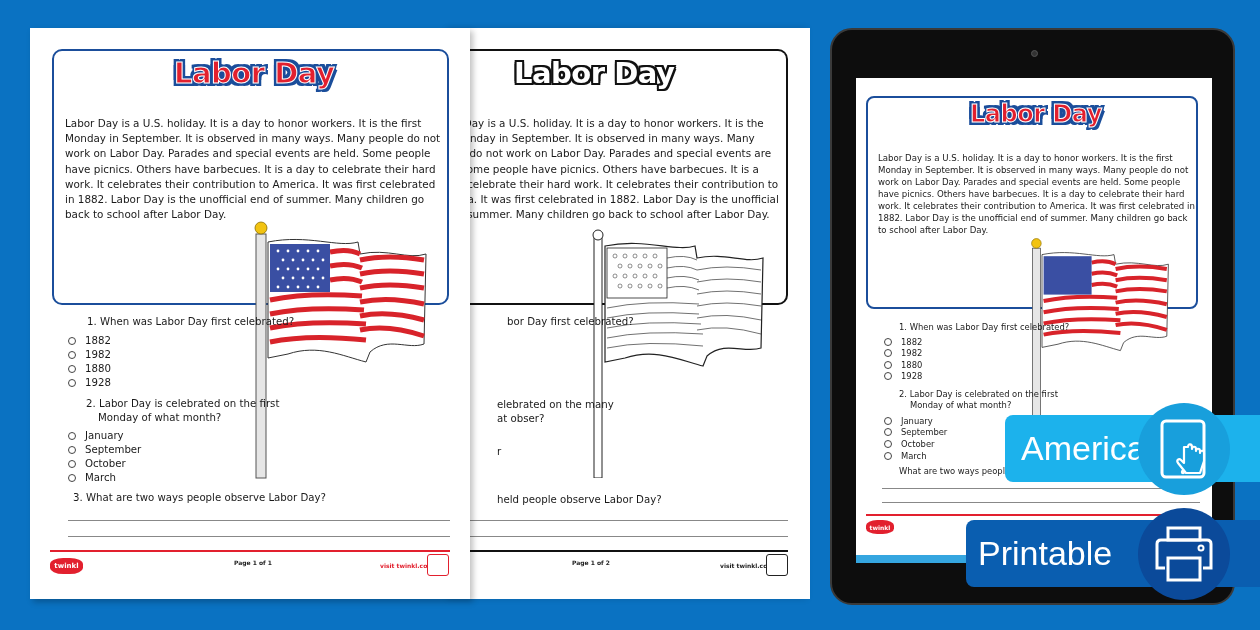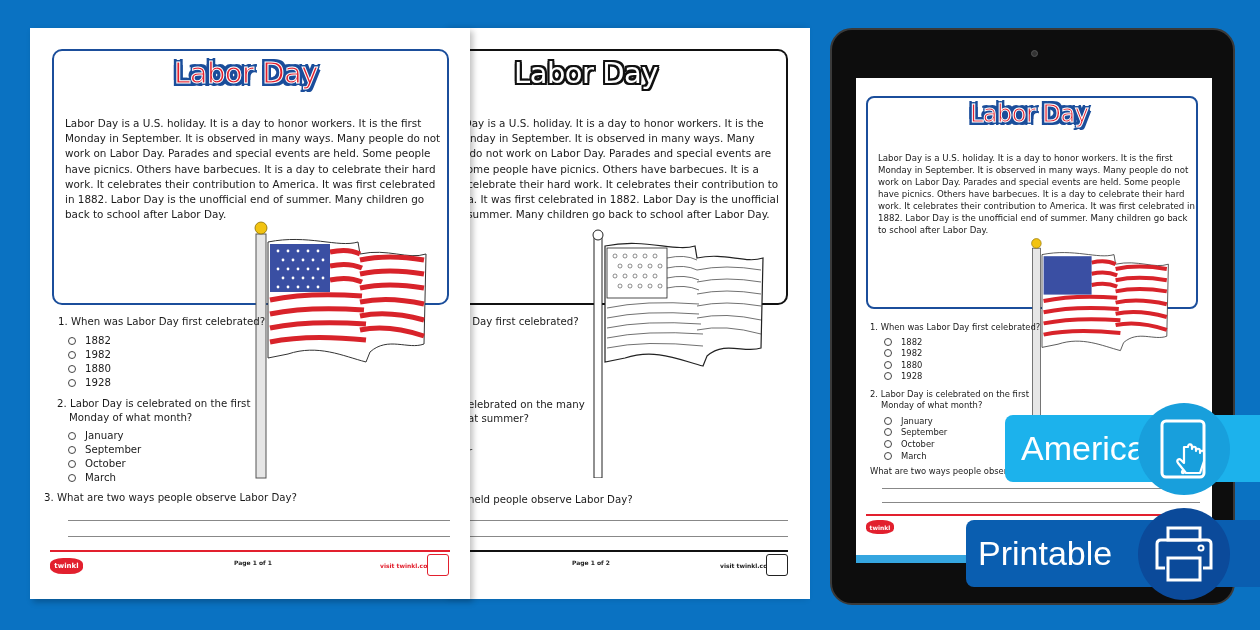--- a/index.html
+++ b/index.html
@@ -8,31 +8,31 @@
 
   .page { position: absolute; background: #fff; }
   .page-mid { left: 450px; top: 28px; width: 360px; height: 571px; box-shadow: -3px 0 6px rgba(0,0,0,0.15); }
   .page-mid .shade { position:absolute; left:0; top:0; width:18px; height:100%; background: linear-gradient(to right, #9a9a9a, #fff); }
   .page-left { left: 30px; top: 28px; width: 440px; height: 571px; box-shadow: 3px 3px 6px rgba(0,0,0,0.25); }
 
   .info-box { position: absolute; border-radius: 10px; }
   .page-left .info-box { left: 22px; top: 21px; width: 397px; height: 256px; border: 2px solid #1b4e9b; }
   .page-mid .info-box { left: 0px; top: 21px; width: 338px; height: 256px; border: 2px solid #111; border-left: none; border-radius: 0 10px 10px 0; }
 
-  .title { position: absolute; font-family: "DejaVu Sans", sans-serif; font-weight: normal; font-size: 29px; letter-spacing: -0.5px; }
+  .title { position: absolute; font-family: "DejaVu Sans", sans-serif; font-weight: bold; font-size: 29px; letter-spacing: -0.5px; }
   .title-color { color: #e2202e; -webkit-text-stroke: 1px #fff; text-shadow: 0 0 0 #1b4e9b, 2px 0 0 #1b4e9b, -2px 0 0 #1b4e9b, 0 2px 0 #1b4e9b, 0 -2px 0 #1b4e9b, 2px 2px 0 #1b4e9b, -2px -2px 0 #1b4e9b, 2px -2px 0 #1b4e9b, -2px 2px 0 #1b4e9b, 3px 3px 0 #1b4e9b, -3px 3px 0 #1b4e9b, 3px -3px 0 #1b4e9b, -3px -3px 0 #1b4e9b; }
   .title-bw { color: #fff; text-shadow: 2px 0 0 #111, -2px 0 0 #111, 0 2px 0 #111, 0 -2px 0 #111, 2px 2px 0 #111, -2px -2px 0 #111, 2px -2px 0 #111, -2px 2px 0 #111; }
 
   .passage { position: absolute; font-size: 10.4px; line-height: 15.2px; color: #1a1a1a; }
   .page-left .passage { left: 35px; top: 88px; width: 380px; }
   .page-mid .passage { left: -19px; top: 88px; width: 350px; clip-path: inset(0 0 0 19px); }
 
   .flagwrap { position: absolute; }
   .qs { position: absolute; font-size: 10.2px; color: #1a1a1a; }
-  .q { position: absolute; white-space: nowrap; }
+  .q { position: absolute; white-space: nowrap; margin-left: 29px; }
   .opt { position: absolute; white-space: nowrap; display:flex; align-items:center; gap: 9px; }
   .radio { width: 8px; height: 8px; border: 1px solid #444; border-radius: 50%; display:inline-block; background:#fff; }
   .line { position: absolute; height: 1px; background: #888; }
   .footer-line { position: absolute; height: 2px; }
   .footer-text { position: absolute; font-size: 6px; font-weight: bold; color: #222; white-space: nowrap; }
   .logo { position: absolute; border-radius: 40%; color: #fff; font-size: 7px; font-weight: bold; display:flex; align-items:center; justify-content:center; }
   .badge { position: absolute; width: 22px; height: 22px; border: 1px solid; border-radius: 3px; background:#fff; }
 
   
   .tablet { position: absolute; left: 830px; top: 28px; width: 405px; height: 577px; background: #0d0d0d; border-radius: 22px; border: 2px solid #3a3a3a; }
@@ -102,23 +102,23 @@
         <circle cx="35" cy="58" r="2"></circle>
           <circle cx="45" cy="58" r="2"></circle>
           <circle cx="55" cy="58" r="2"></circle>
           <circle cx="65" cy="58" r="2"></circle>
           <circle cx="75" cy="58" r="2"></circle>
       </g>
     </svg>
   </div>
 
   <div class="qs" style="left:0;top:0;">
-    <div class="q" style="left:2px;top:288px;">bor Day first celebrated?</div>
+    <div class="q" style="left:28px;top:288px;">bor Day first celebrated?</div>
     <div class="q" style="left:18px;top:371px;">elebrated on the many</div>
-    <div class="q" style="left:18px;top:385px;">at summer?</div>
+    <div class="q" style="left:18px;top:385px;">at obser?</div>
     <div class="q" style="left:18px;top:418px;">r</div>
     <div class="q" style="left:18px;top:466px;">held people observe Labor Day?</div>
   </div>
   <div class="line" style="left:18px;top:492px;width:320px;"></div>
   <div class="line" style="left:18px;top:508px;width:320px;"></div>
   <div class="footer-line" style="left:18px;top:522px;width:320px;background:#111;"></div>
   <div class="footer-text" style="left:122px;top:531px;">Page 1 of 2</div>
   <div class="footer-text" style="left:270px;top:534px;">visit twinkl.com</div>
   <div class="badge" style="left:316px;top:526px;border-color:#222;"></div>
 </div>

